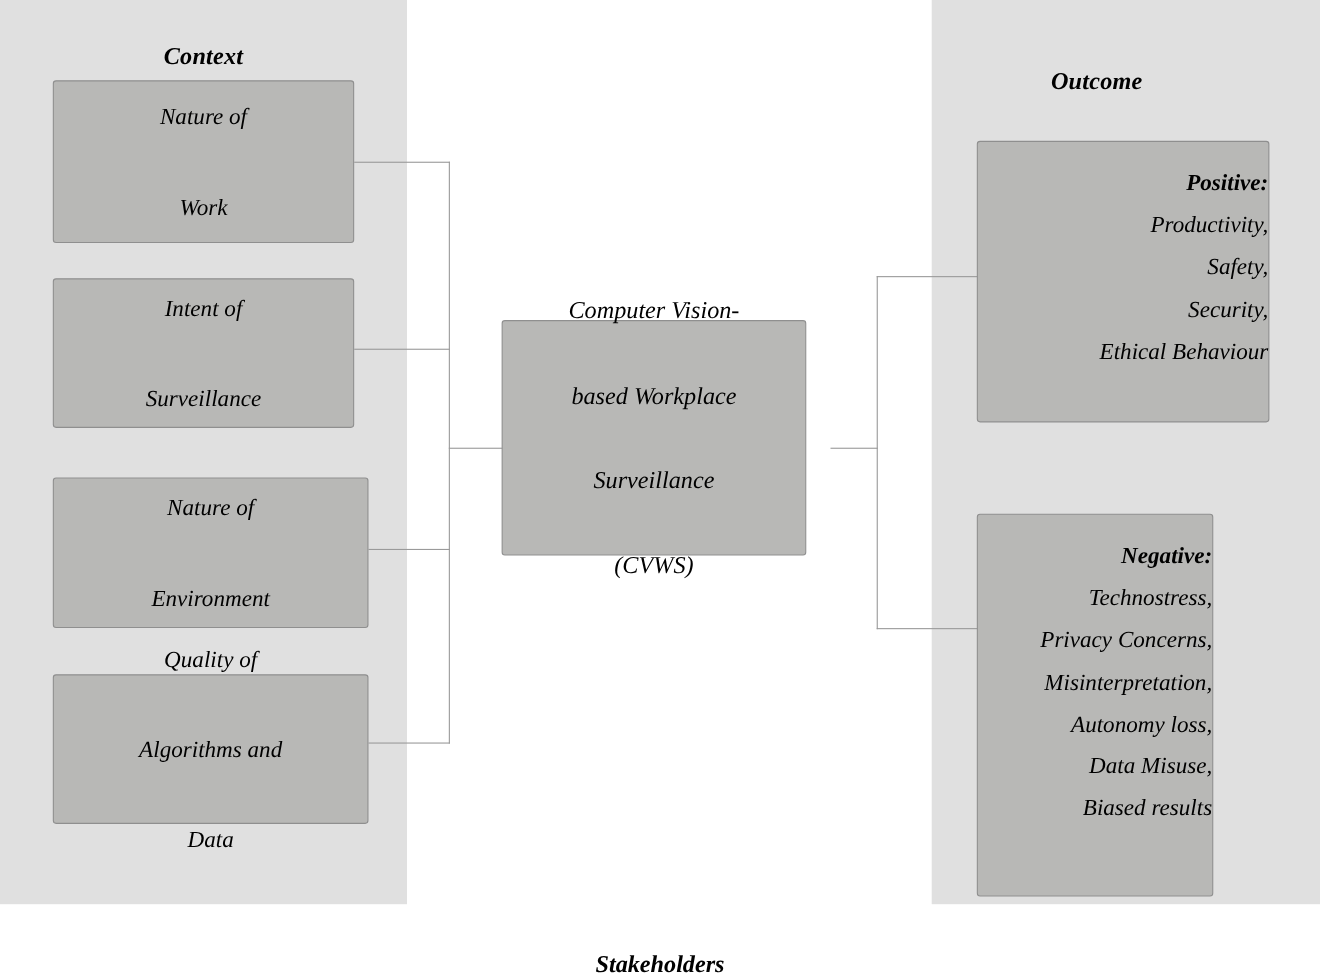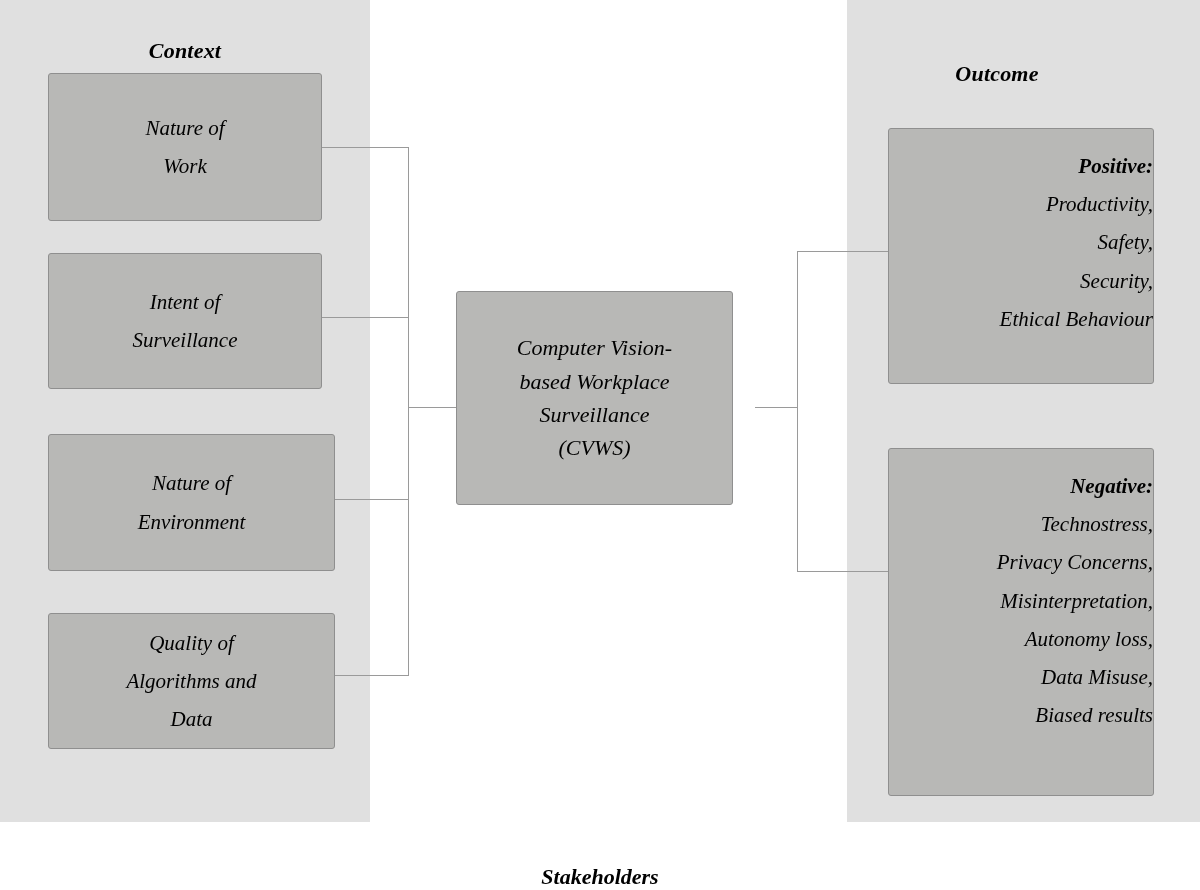--- a/index.html
+++ b/index.html
@@ -60,20 +60,21 @@
     color: #000000;
     font-size: 21px;
     line-height: 1.82;
   }
   .node.centered {
     display: flex;
     flex-direction: column;
     align-items: center;
     justify-content: center;
     text-align: center;
+    gap: 44px;
   }
   .node.listbox {
     padding: 18px 0 0 16px;
     text-align: right;
   }
   .node .ln { display: block; white-space: nowrap; }
   .node .ln.bold { font-weight: bold; }
 
   
   #node-nature-of-work      { left: 48px; top: 73px;  width: 274px; height: 148px; }
@@ -83,21 +84,21 @@
 
   
   #node-cvws {
     left: 456px; top: 291px; width: 277px; height: 214px;
     font-size: 22px; line-height: 1.52;
   }
   #node-cvws .ln { white-space: nowrap; }
 
   
   #node-positive { left: 888px; top: 128px; width: 266px; height: 256px; }
-  #node-negative { left: 888px; top: 448px; width: 266px; height: 348px; }
+  #node-negative { left: 888px; top: 467px; width: 215px; height: 348px; }
 
   
   .conn {
     position: absolute;
     background: #9a9a9a;
   }
   .conn.h { height: 1px; }
   .conn.v { width: 1px; }
 
   

